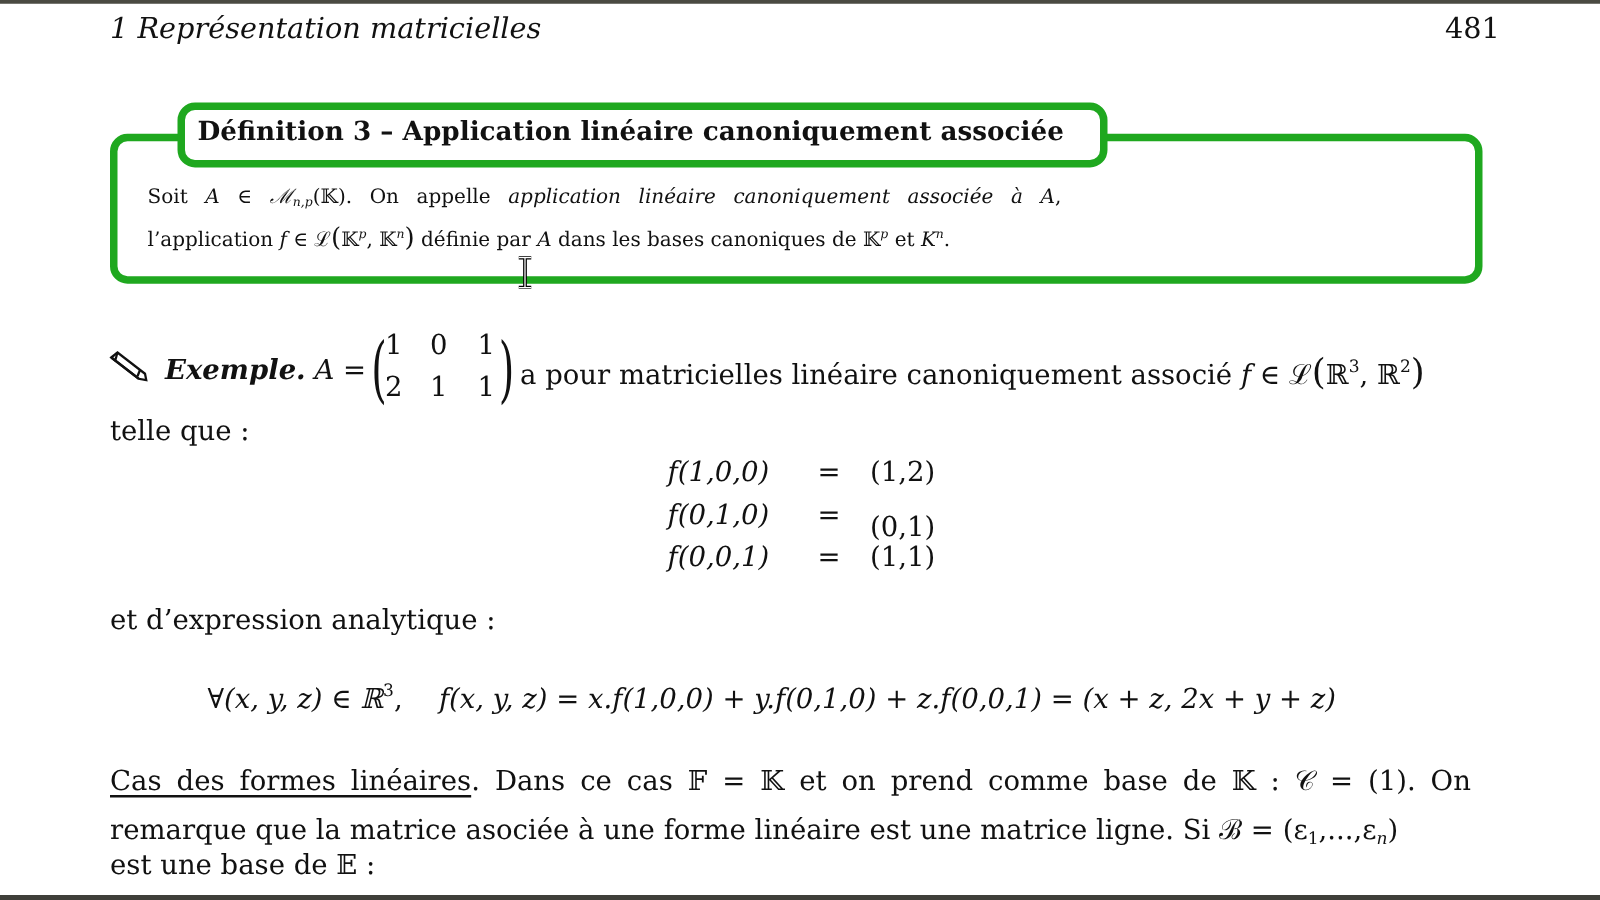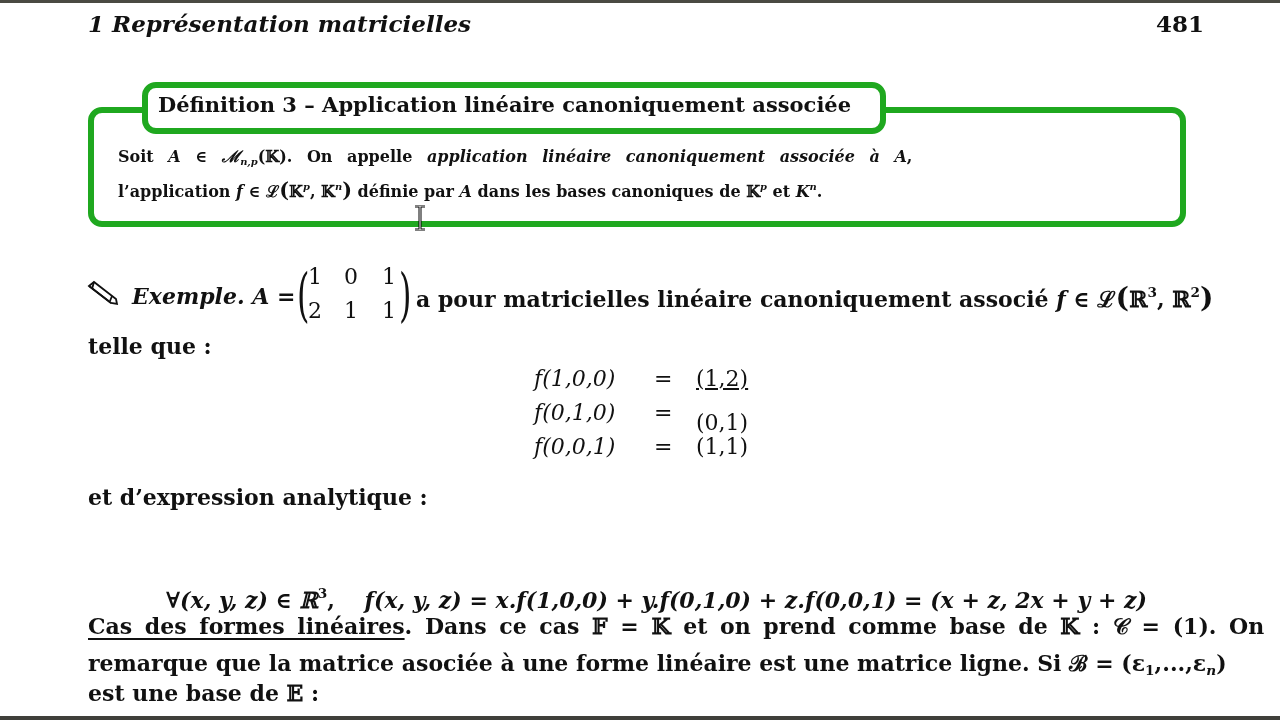--- a/index.html
+++ b/index.html
@@ -3,21 +3,21 @@
 <meta charset="utf-8">
 <style>
   html, body { margin:0; padding:0; }
   body {
     width:1280px; height:720px; overflow:hidden; position:relative;
     background:#ffffff; color:#111;
     font-family: "DejaVu Serif", "Liberation Serif", serif;
   }
   .topbar { position:absolute; left:0; top:0; width:1280px; height:3px; background:#4a4a42; }
   .bottombar { position:absolute; left:0; top:716px; width:1280px; height:4px; background:#3f3f3a; }
-  .abs { position:absolute; white-space:nowrap;font-weight:bold; }
+  .abs { position:absolute; white-space:nowrap; }
   .it { font-style:italic; }
   sup { font-size:0.62em; vertical-align:0.7em; line-height:0; }
   sub { font-size:0.62em; vertical-align:-0.3em; line-height:0; }
 
   .running-head { left:88px; top:10px; font-size:23px; font-style:italic; }
   .page-num { left:1156px; top:10px; font-size:23px; }
 
   
   .def-box {
     position:absolute; left:88px; top:107px; width:1098px; height:120px;
@@ -97,37 +97,37 @@
   <span>a pour matricielles linéaire canoniquement associé</span>
   <span class="it">f</span><span> ∈ ℒ</span><span style="font-size:1.3em;line-height:0">(</span><span>ℝ</span><sup>3</sup>, <span>ℝ</span><sup>2</sup><span style="font-size:1.3em;line-height:0">)</span>
 </div>
 
 <div class="abs body-text" style="left:88px; top:333px;">telle que :</div>
 
 <div class="eqtable">
   <div class="row">
     <span class="it" style="left:0;">f(1,0,0)</span>
     <span style="left:120px;">=</span>
-    <span style="left:162px;text-decoration:underline;">(1,2)</span>
+    <span style="left:162px;">(1,2)</span>
   </div>
   <div class="row">
     <span class="it" style="left:0;">f(0,1,0)</span>
     <span style="left:120px;">=</span>
     <span style="left:162px;margin-top:10px;">(0,1)</span>
   </div>
   <div class="row">
     <span class="it" style="left:0;">f(0,0,1)</span>
     <span style="left:120px;">=</span>
     <span style="left:162px;">(1,1)</span>
   </div>
 </div>
 
 <div class="abs body-text" style="left:88px; top:484px;">et d’expression analytique :</div>
 
-<div class="abs body-text" style="left:166px; top:547px;margin-top:40px;">
+<div class="abs body-text" style="left:166px; top:547px;">
   <span class="it">∀(x, y, z) ∈ ℝ</span><sup>3</sup><span>,</span>
   <span class="it" style="margin-left:22px;">f(x, y, z) = x.f(1,0,0) + y.f(0,1,0) + z.f(0,0,1) = (x + z, 2x + y + z)</span>
 </div>
 
 <div class="abs body-text" style="left:88px; top:613px; word-spacing:5px;">
   <span class="underline">Cas des formes linéaires</span><span>. Dans ce cas 𝔽 = 𝕂 et on prend comme base de 𝕂 : 𝒞 = (1). On</span>
 </div>
 <div class="abs body-text" style="left:88px; top:647px;">
   <span>remarque que la matrice asociée à une forme linéaire est une matrice ligne. Si ℬ = (ε</span><sub>1</sub><span>,...,ε</span><sub class="it">n</sub><span>)</span>
 </div>

